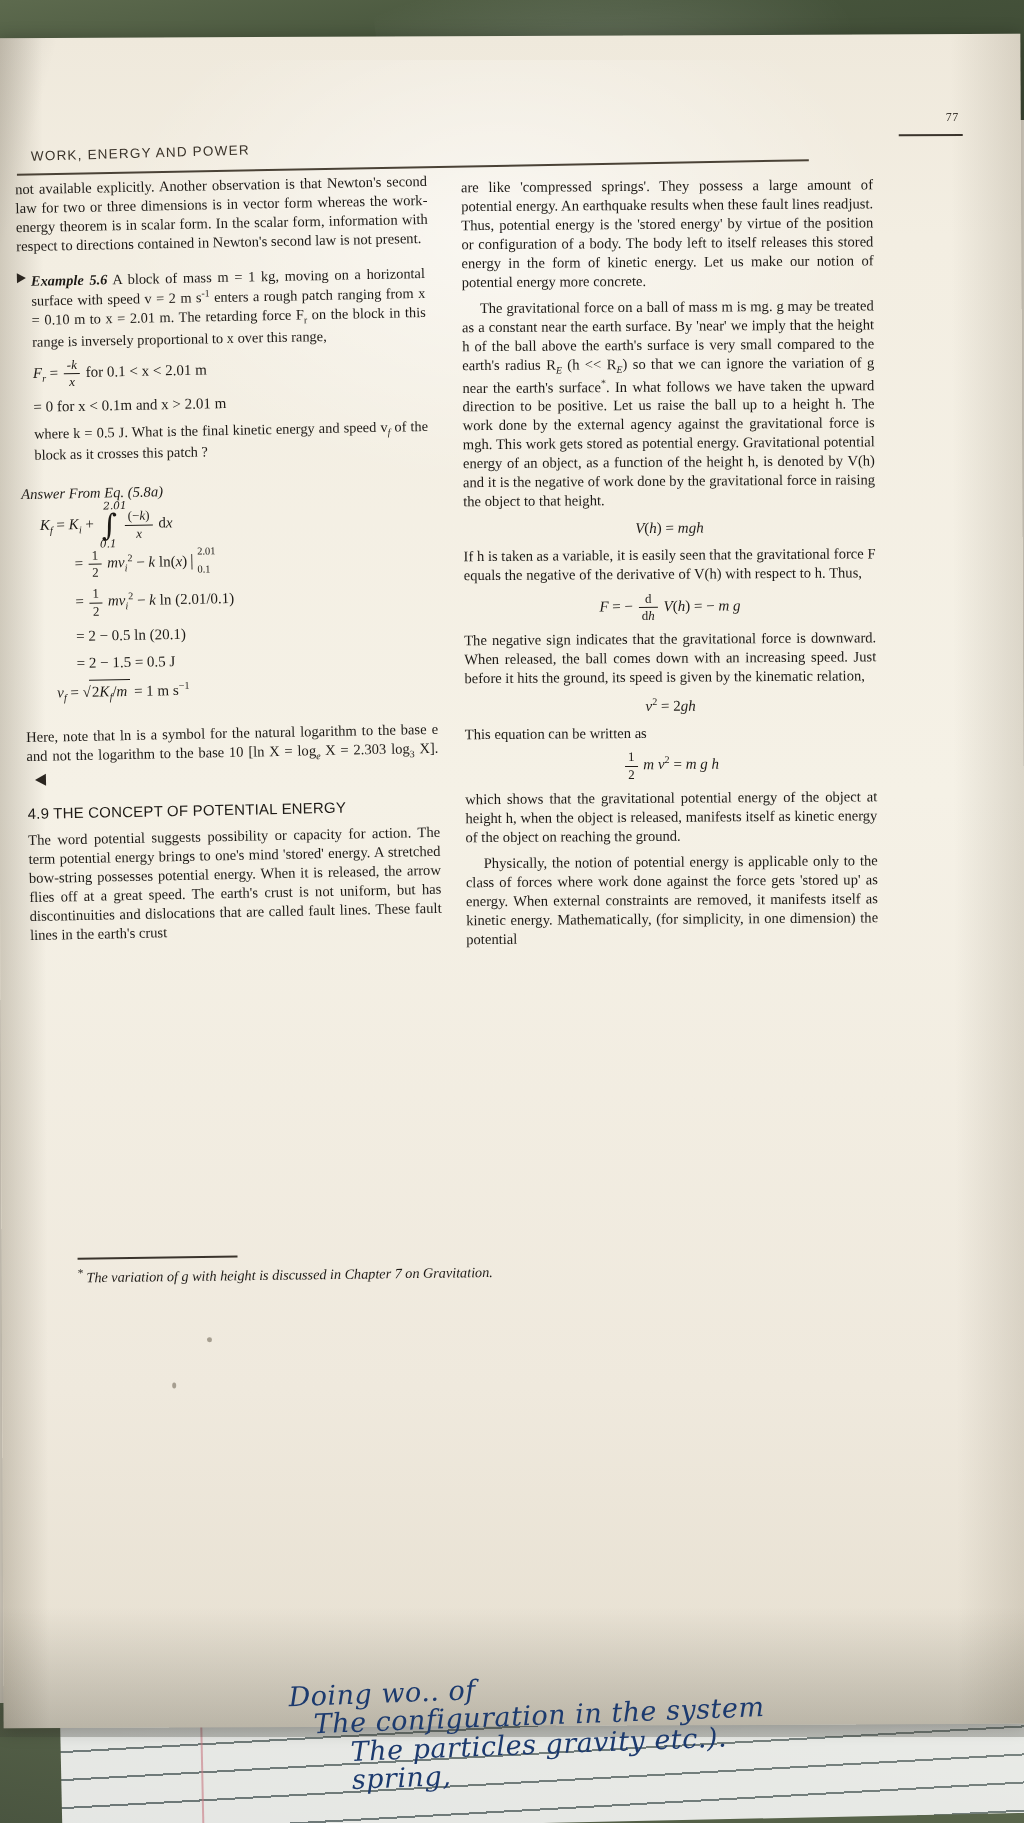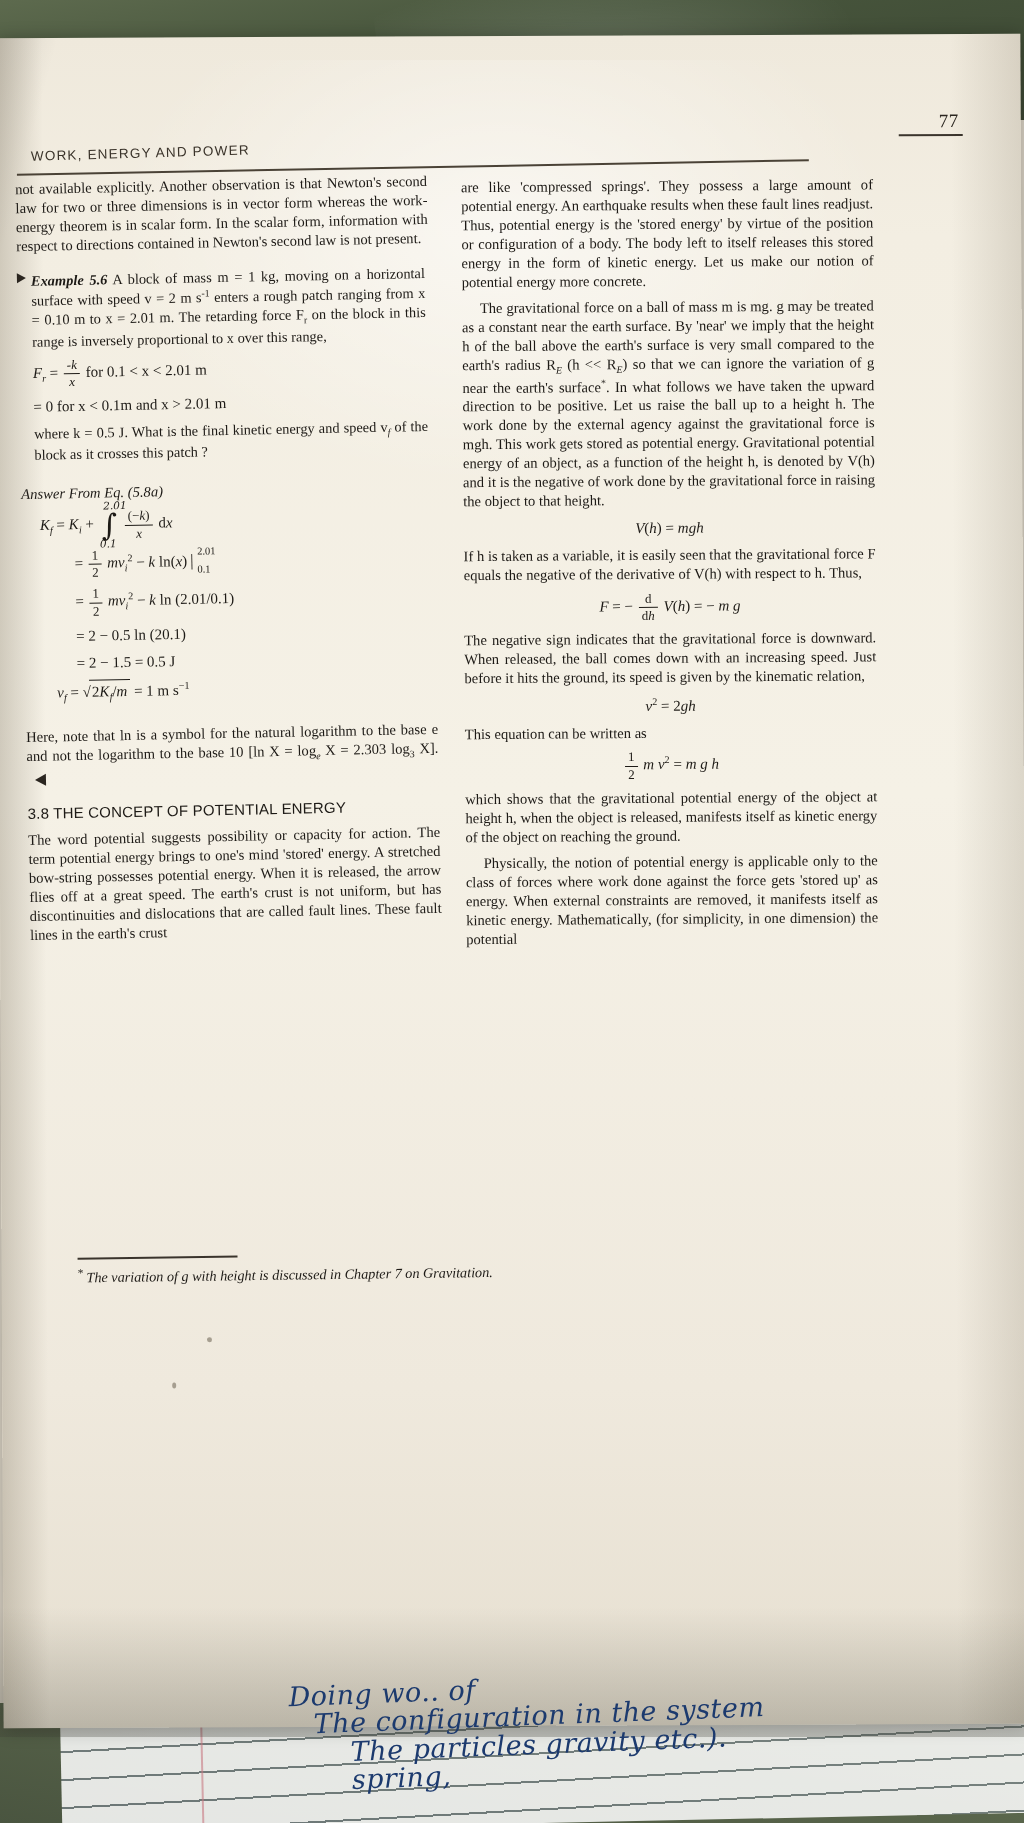--- a/index.html
+++ b/index.html
@@ -92,21 +92,21 @@
   .page {
     position: absolute;
     left: 0; top: 36px; width: 1024px; height: 1690px;
     transform: rotate(-0.25deg);
     color: #1d1a16;
   }
 
   .folio {
     position: absolute;
     right: 62px; top: 76px;
-    font-size: 19px;
+    font-size: 12px;
     letter-spacing: 0.5px;
     color: #2b2620;
   }
   .folio-rule {
     position: absolute;
     right: 58px; top: 100px;
     width: 64px; height: 2px;
     background: #3a342c;
   }
 
@@ -339,21 +339,21 @@
           <span class="mi">v</span><sub class="mi">f</sub> = √<span class="sqrt">2<span class="mi">K</span><sub class="mi">f</sub>/<span class="mi">m</span></span> = 1 m s<sup>−1</sup>
         </span>
       </div>
 
       <p style="margin-top:22px;">
         <span>Here, note that ln is a symbol for the natural logarithm to the base e and not the logarithm to the base 10 [ln X = log</span><sub class="mi">e</sub><span> X = 2.303 log</span><sub>3</sub><span> X].</span>
         <span class="tri-left"></span>
       </p>
 
       <p class="section-head">
-        <span>3.8</span>
+        <span>4.9</span>
         <span>THE CONCEPT OF POTENTIAL ENERGY</span>
       </p>
 
       <p>The word potential suggests possibility or capacity for action. The term potential energy brings to one's mind 'stored' energy. A stretched bow-string possesses potential energy. When it is released, the arrow flies off at a great speed. The earth's crust is not uniform, but has discontinuities and dislocations that are called fault lines. These fault lines in the earth's crust</p>
     </div>
 
     <div class="col right">
 
       <p>are like 'compressed springs'. They possess a large amount of potential energy. An earthquake results when these fault lines readjust. Thus, potential energy is the 'stored energy' by virtue of the position or configuration of a body. The body left to itself releases this stored energy in the form of kinetic energy. Let us make our notion of potential energy more concrete.</p>
 

